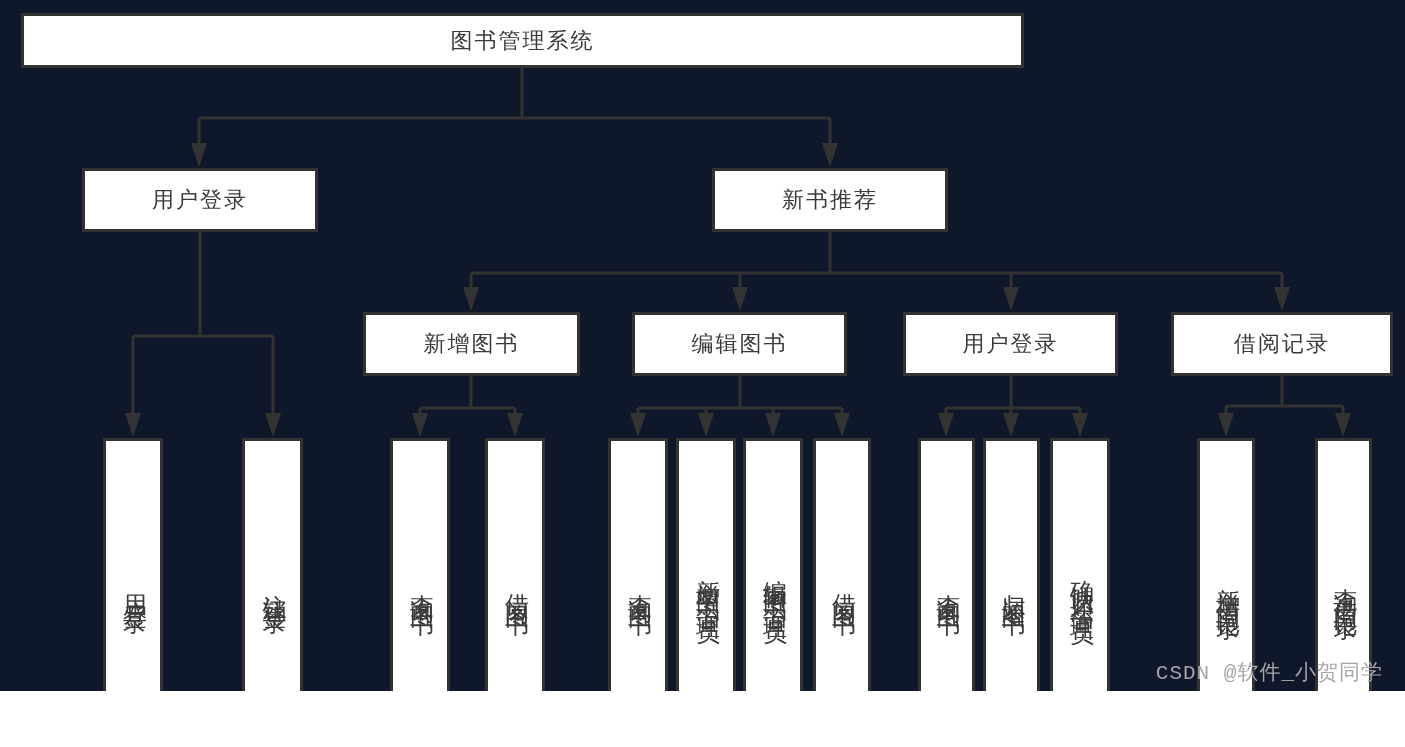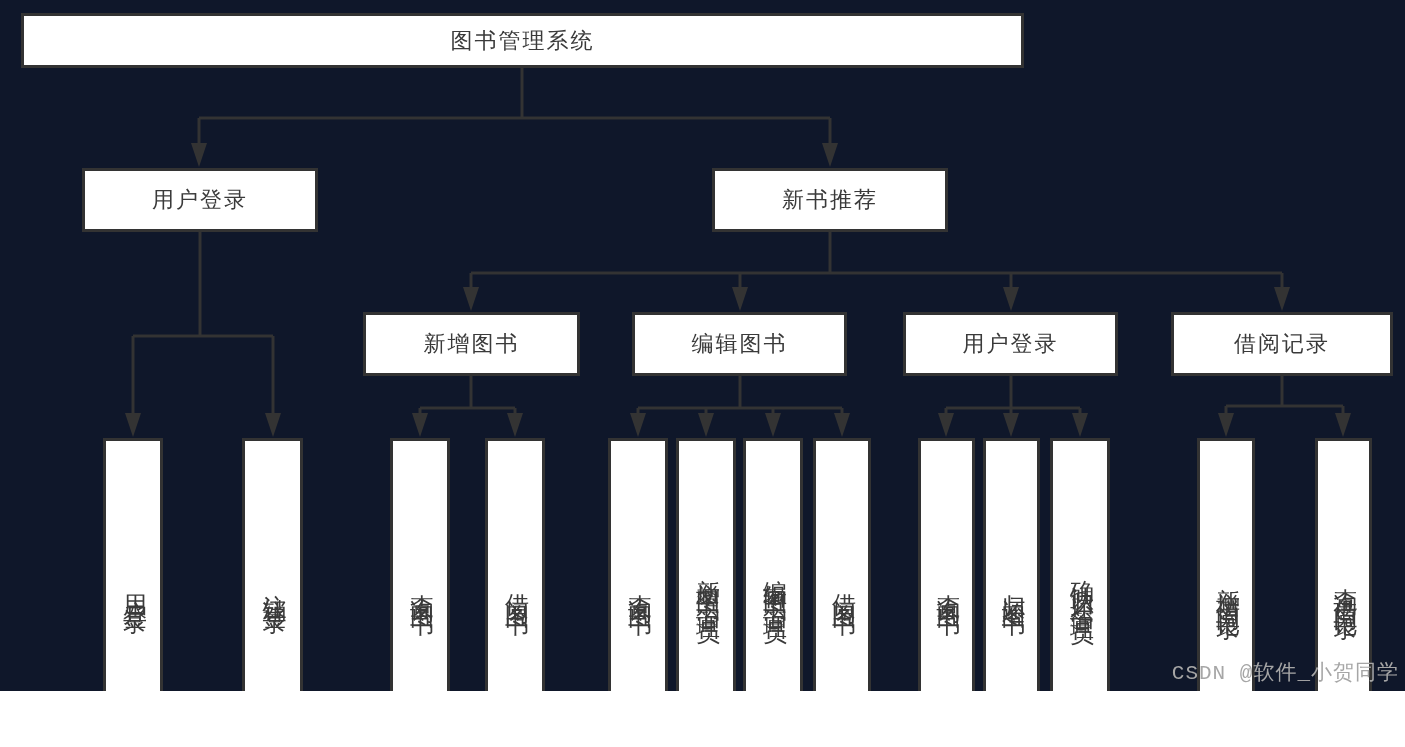--- a/index.html
+++ b/index.html
@@ -31,21 +31,21 @@
   }
   .node.v{
     font-size:24px;
     writing-mode:vertical-rl;
     text-orientation:mixed;
     letter-spacing:6px;
     line-height:1;
   }
   .watermark{
     position:absolute;
-    right:6px;
+    right:22px;
     bottom:5px;
     font-size:21px;
     color:#a6a6a6;
     letter-spacing:1px;
     z-index:5;
     white-space:nowrap;
   }
 </style>
 </head>
 <body>

